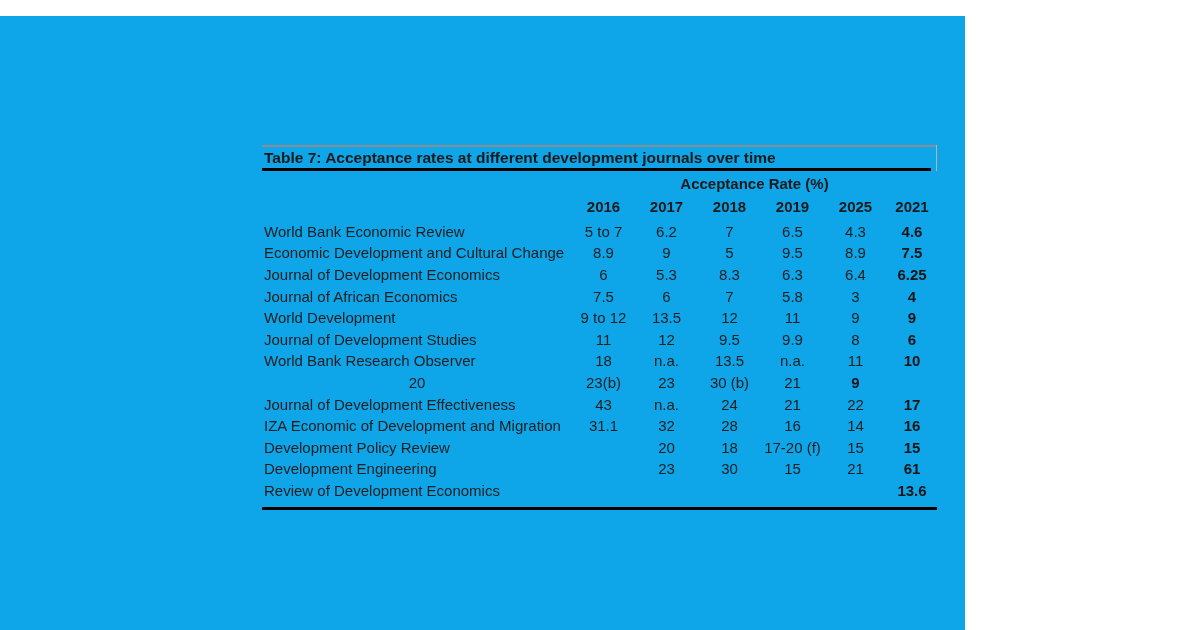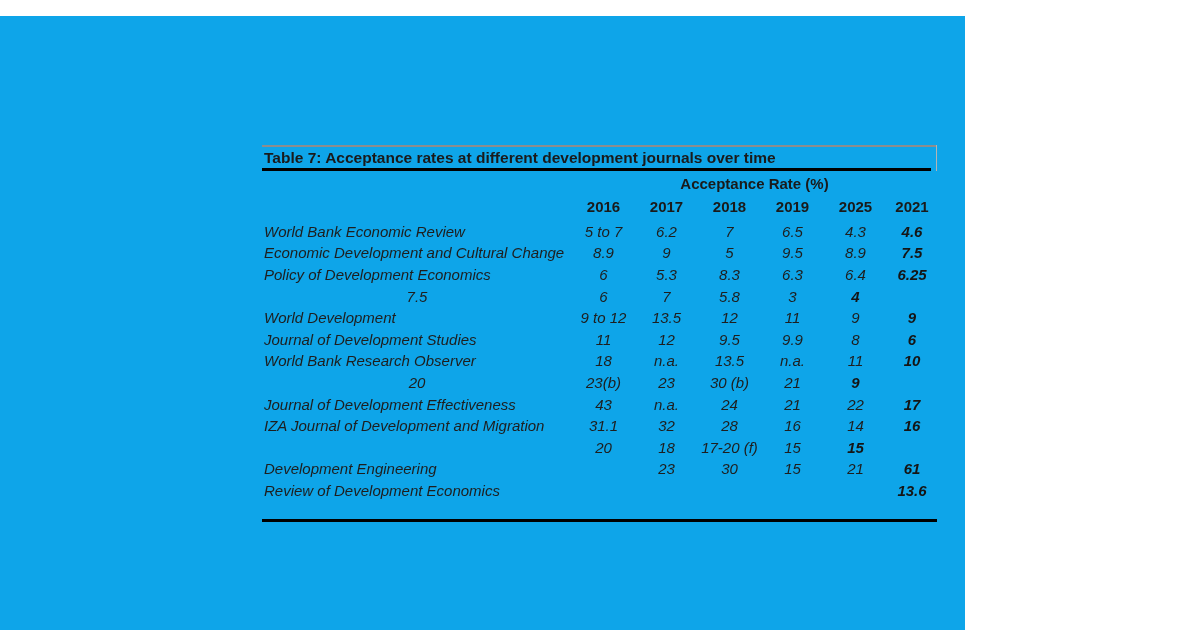--- a/index.html
+++ b/index.html
@@ -69,22 +69,21 @@
     color: #1a1a1a;
   }
   .year-row {
     height: 23px;
     border-bottom: 4px solid #0ea5e9;
   }
   .year-row .cell { font-weight: bold; color: #1a1a1a; }
   .tbody {
     border-bottom: 3px solid #000000;
     padding-top: 1px;
-    padding-bottom: 18px;
-    font-style: italic;
+    padding-bottom: 6px;
   }
   .tbody .grid-row { height: 21.6px; }
   .cell.bold { font-weight: bold; color: #151515; }
 </style>
 </head>
 <body>
 
 <div class="canvas">
   <div class="table-wrap">
 
@@ -121,29 +120,30 @@
         <div class="grid-row">
           <div class="cell name">Economic Development and Cultural Change</div>
           <div class="cell num">8.9</div>
           <div class="cell num">9</div>
           <div class="cell num">5</div>
           <div class="cell num">9.5</div>
           <div class="cell num">8.9</div>
           <div class="cell num bold">7.5</div>
         </div>
         <div class="grid-row">
-          <div class="cell name">Policy of Development Economics</div>
+          <div class="cell name">Journal of Development Economics</div>
           <div class="cell num">6</div>
           <div class="cell num">5.3</div>
           <div class="cell num">8.3</div>
           <div class="cell num">6.3</div>
           <div class="cell num">6.4</div>
           <div class="cell num bold">6.25</div>
         </div>
         <div class="grid-row">
+          <div class="cell name">Journal of African Economics</div>
           <div class="cell num">7.5</div>
           <div class="cell num">6</div>
           <div class="cell num">7</div>
           <div class="cell num">5.8</div>
           <div class="cell num">3</div>
           <div class="cell num bold">4</div>
         </div>
         <div class="grid-row">
           <div class="cell name">World Development</div>
           <div class="cell num">9 to 12</div>
@@ -182,29 +182,30 @@
         <div class="grid-row">
           <div class="cell name">Journal of Development Effectiveness</div>
           <div class="cell num">43</div>
           <div class="cell num">n.a.</div>
           <div class="cell num">24</div>
           <div class="cell num">21</div>
           <div class="cell num">22</div>
           <div class="cell num bold">17</div>
         </div>
         <div class="grid-row">
-          <div class="cell name">IZA Journal of Development and Migration</div>
+          <div class="cell name">IZA Economic of Development and Migration</div>
           <div class="cell num">31.1</div>
           <div class="cell num">32</div>
           <div class="cell num">28</div>
           <div class="cell num">16</div>
           <div class="cell num">14</div>
           <div class="cell num bold">16</div>
         </div>
         <div class="grid-row">
+          <div class="cell name">Development Policy Review</div>
           <div class="cell num"></div>
           <div class="cell num">20</div>
           <div class="cell num">18</div>
           <div class="cell num">17-20 (f)</div>
           <div class="cell num">15</div>
           <div class="cell num bold">15</div>
         </div>
         <div class="grid-row">
           <div class="cell name">Development Engineering</div>
           <div class="cell num"></div>

